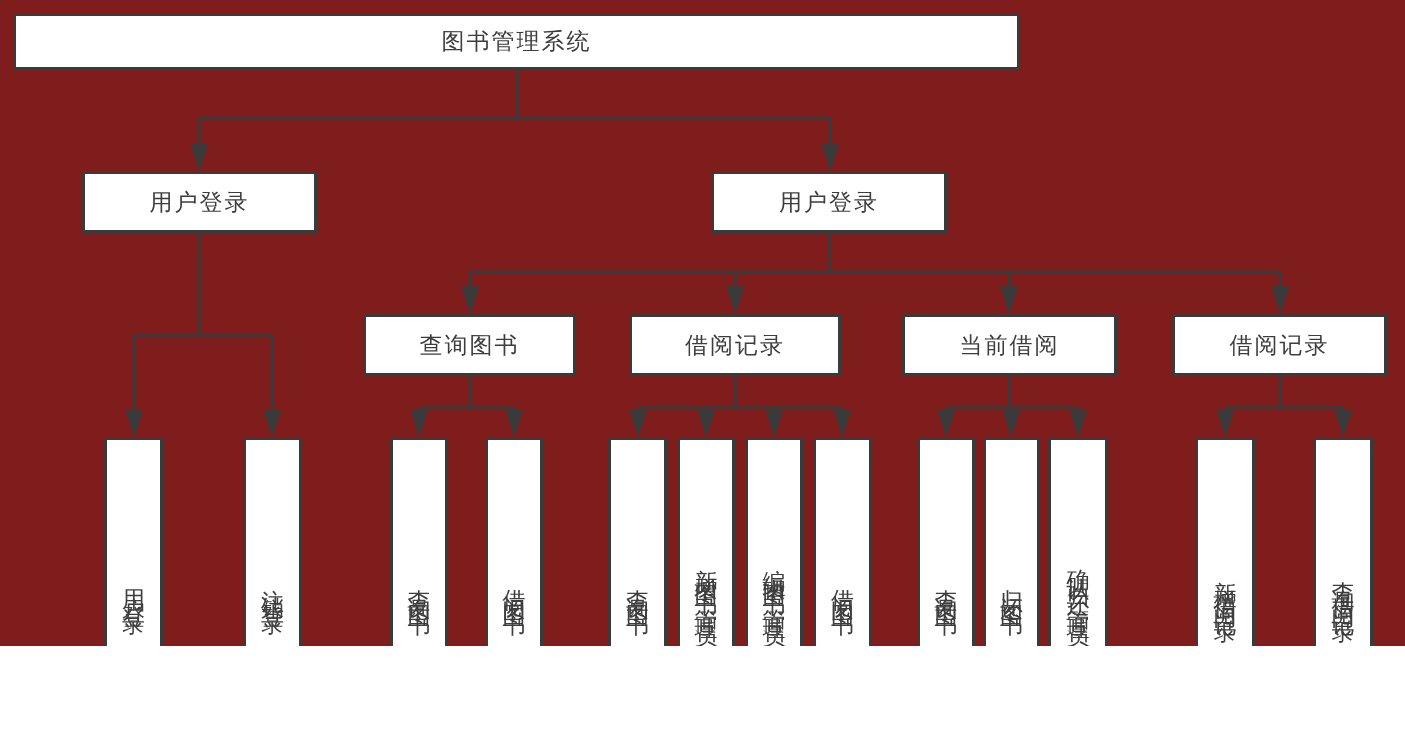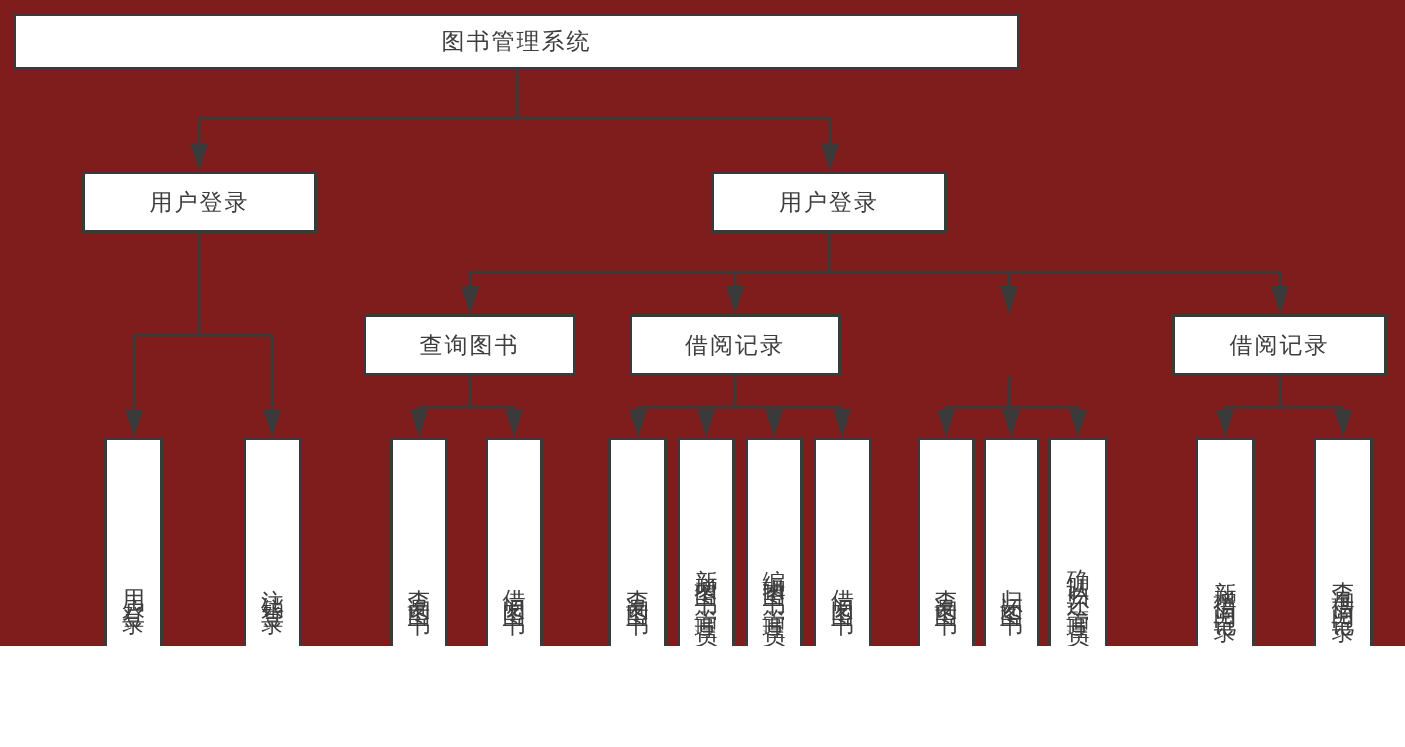--- a/index.html
+++ b/index.html
@@ -106,20 +106,21 @@
     </g>
   </svg>
 
   <div class="node hbox root">图书管理系统</div>
 
   <div class="node hbox" style="left:82px; top:171px; width:235px;">用户登录</div>
   <div class="node hbox" style="left:711px; top:171px; width:236px;">用户登录</div>
 
   <div class="node hbox" style="left:363px; top:314px; width:213px;">查询图书</div>
   <div class="node hbox" style="left:629px; top:314px; width:212px;">借阅记录</div>
+  <div class="node hbox" style="left:902px; top:314px; width:215px;">当前借阅</div>
   <div class="node hbox" style="left:1172px; top:314px; width:215px;">借阅记录</div>
 
   <div class="node vbox" style="left:104px; width:59px;">
     <span class="vtext">用户登录</span>
   </div>
   <div class="node vbox" style="left:243px; width:59px;">
     <span class="vtext">注销登录</span>
   </div>
 
   <div class="node vbox" style="left:390px; width:58px;">

